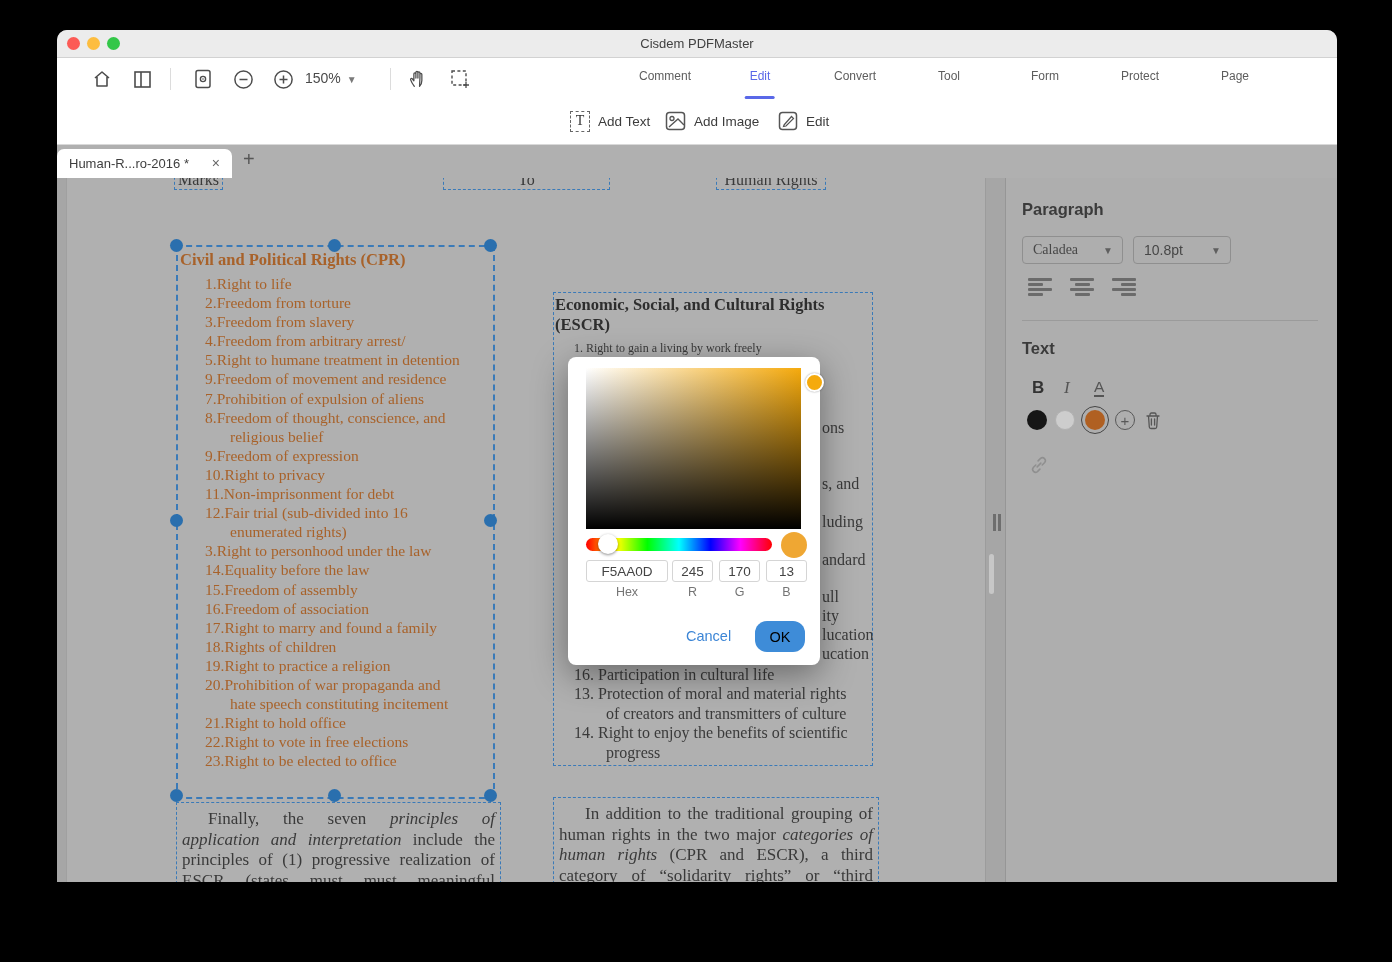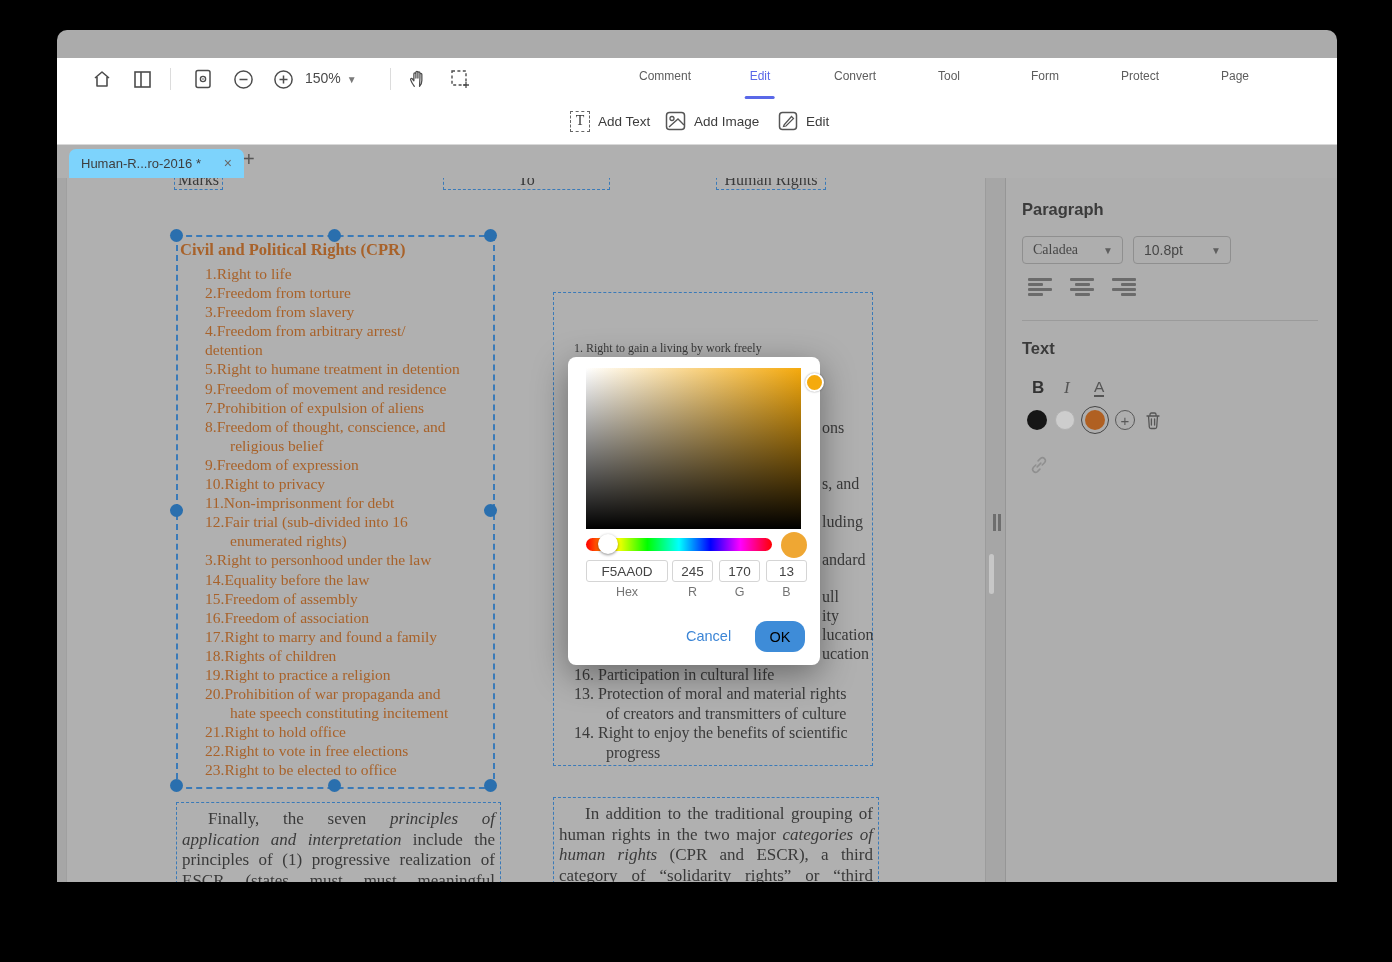--- a/index.html
+++ b/index.html
@@ -35,39 +35,39 @@
   
   #subbar{position:absolute;left:0;top:69px;width:100%;height:45px;background:#fff;
           border-bottom:1px solid #d9d9d9;}
   .subitem{position:absolute;top:9px;height:26px;display:flex;align-items:center;gap:8px;
            font-size:13.5px;color:#3c3c3c;cursor:pointer;}
   .addtext-ic{width:18px;height:19px;border:1px dashed #666;display:flex;align-items:center;
       justify-content:center;font-family:"Liberation Serif",serif;font-size:14px;color:#333;}
 
   
   #tabstrip{position:absolute;left:0;top:115px;width:100%;height:33px;background:#b0b0b0;}
-  #filetab{position:absolute;left:12px;top:4px;width:175px;height:29px;background:#7dd3fc;
+  #filetab{position:absolute;left:0px;top:4px;width:175px;height:29px;background:#ffffff;
            border-radius:7px 7px 0 0;cursor:pointer;}
   #filetab .lbl{position:absolute;left:12px;top:7px;font-size:13px;color:#3e3e3e;}
   #filetab .x{position:absolute;right:12px;top:6px;font-size:14px;color:#676767;}
   #newtab{position:absolute;left:186px;top:3px;font-size:20px;color:#565656;cursor:pointer;}
 
   
   #content{position:absolute;left:0;top:148px;width:1280px;height:704px;overflow:hidden;}
   #docarea{position:absolute;left:0;top:0;width:948px;height:704px;background:#a6a6a6;overflow:hidden;}
   #page{position:absolute;left:9px;top:0;width:918px;height:704px;background:#b0b0b0;
         border-right:1px solid #9c9c9c;border-left:1px solid #a0a0a0;}
   #vscroll{position:absolute;left:932px;top:376px;width:5px;height:40px;border-radius:3px;background:#c7c7c7;}
   #grip{position:absolute;left:936px;top:336px;width:9px;height:17px;cursor:col-resize;}
   #grip i{position:absolute;top:0;width:3px;height:17px;background:#6e6e6e;}
   #grip i:first-child{left:0;} #grip i:last-child{left:5px;}
 
   
   .serif{font-family:"Liberation Serif",serif;color:#3a3a3a;}
-  .dashbox{border:2px dashed #3a7ab8;}
+  .dashbox{border:2px dashed #3a7ab8;margin-top:10px;}
   .dashbox-thin{border:1.5px dashed #3a7ab8;}
   .handle{position:absolute;width:13px;height:13px;border-radius:50%;background:#2a6fae;cursor:grab;}
 
   
   .topfield{position:absolute;top:-22px;height:32px;display:flex;align-items:flex-end;
             justify-content:center;font-size:16px;}
   #fld-marks{left:117px;width:47px;}
   #fld-to{left:386px;width:165px;}
   #fld-hr{left:659px;width:108px;}
 
@@ -156,20 +156,26 @@
   #sw-add{left:109px;border:1.5px solid #585858;display:flex;align-items:center;justify-content:center;
      font-size:15px;color:#585858;line-height:1;}
   #sw-trash{left:137px;border:none;display:flex;align-items:center;justify-content:center;}
   #linkbtn{position:absolute;left:22px;top:276px;cursor:pointer;}
 </style>
 </head>
 <body>
 
 <div id="win">
 
+  <div id="titlebar">
+    <div id="tl-close" class="tlight"></div>
+    <div id="tl-min" class="tlight"></div>
+    <div id="tl-max" class="tlight"></div>
+    <div id="wintitle">Cisdem PDFMaster</div>
+  </div>
 
   <div id="toolbar">
     <div class="tbico" style="left:32px">
       <svg width="20" height="20" viewBox="0 0 20 20">
         <path d="M3 9 L10 3 L17 9 M5 8 V17 H15 V8" fill="none" stroke="#4d4d4d" stroke-width="1.6" stroke-linejoin="round"></path>
       </svg>
     </div>
     <div class="tbico" style="left:72px">
       <svg width="19" height="19" viewBox="0 0 19 19">
         <rect x="2" y="2" width="15" height="15" fill="none" stroke="#4d4d4d" stroke-width="1.6"></rect>
@@ -267,21 +273,20 @@
         <span>Human Rights</span>
       </div>
 
       <div id="cprbox" class="dashbox">
         <div id="cpr-heading">Civil and Political Rights (CPR)</div>
         <div id="cprlist">
             <div>1.Right to life</div>
             <div>2.Freedom from torture</div>
             <div>3.Freedom from slavery</div>
             <div>4.Freedom from arbitrary arrest/</div>
-            <div>detention</div>
             <div>5.Right to humane treatment in detention</div>
             <div>9.Freedom of movement and residence</div>
             <div>7.Prohibition of expulsion of aliens</div>
             <div>8.Freedom of thought, conscience, and</div>
             <div class="ind">religious belief</div>
             <div>9.Freedom of expression</div>
             <div>10.Right to privacy</div>
             <div>11.Non-imprisonment for debt</div>
             <div>12.Fair trial (sub-divided into 16</div>
             <div class="ind">enumerated rights)</div>
@@ -302,20 +307,24 @@
         <div class="handle" style="left:150px;top:-8px"></div>
         <div class="handle" style="left:306px;top:-8px"></div>
         <div class="handle" style="left:-8px;top:267px"></div>
         <div class="handle" style="left:306px;top:267px"></div>
         <div class="handle" style="left:-8px;top:542px"></div>
         <div class="handle" style="left:150px;top:542px"></div>
         <div class="handle" style="left:306px;top:542px"></div>
       </div>
 
       <div id="escrbox" class="dashbox-thin">
+        <div id="escr-heading">
+          <div>Economic, Social, and Cultural Rights</div>
+          <div>(ESCR)</div>
+        </div>
         <div id="escr-item1" class="serif">1.   Right to gain a living by work freely</div>
         <div id="escr-frags">
             <div class="f1">ons</div>
             <div class="f2">s, and</div>
             <div class="f3">luding</div>
             <div class="f4">andard</div>
             <div class="f5">ull</div>
             <div class="f6">ity</div>
             <div class="f7">lucation</div>
             <div class="f8">ucation</div>

